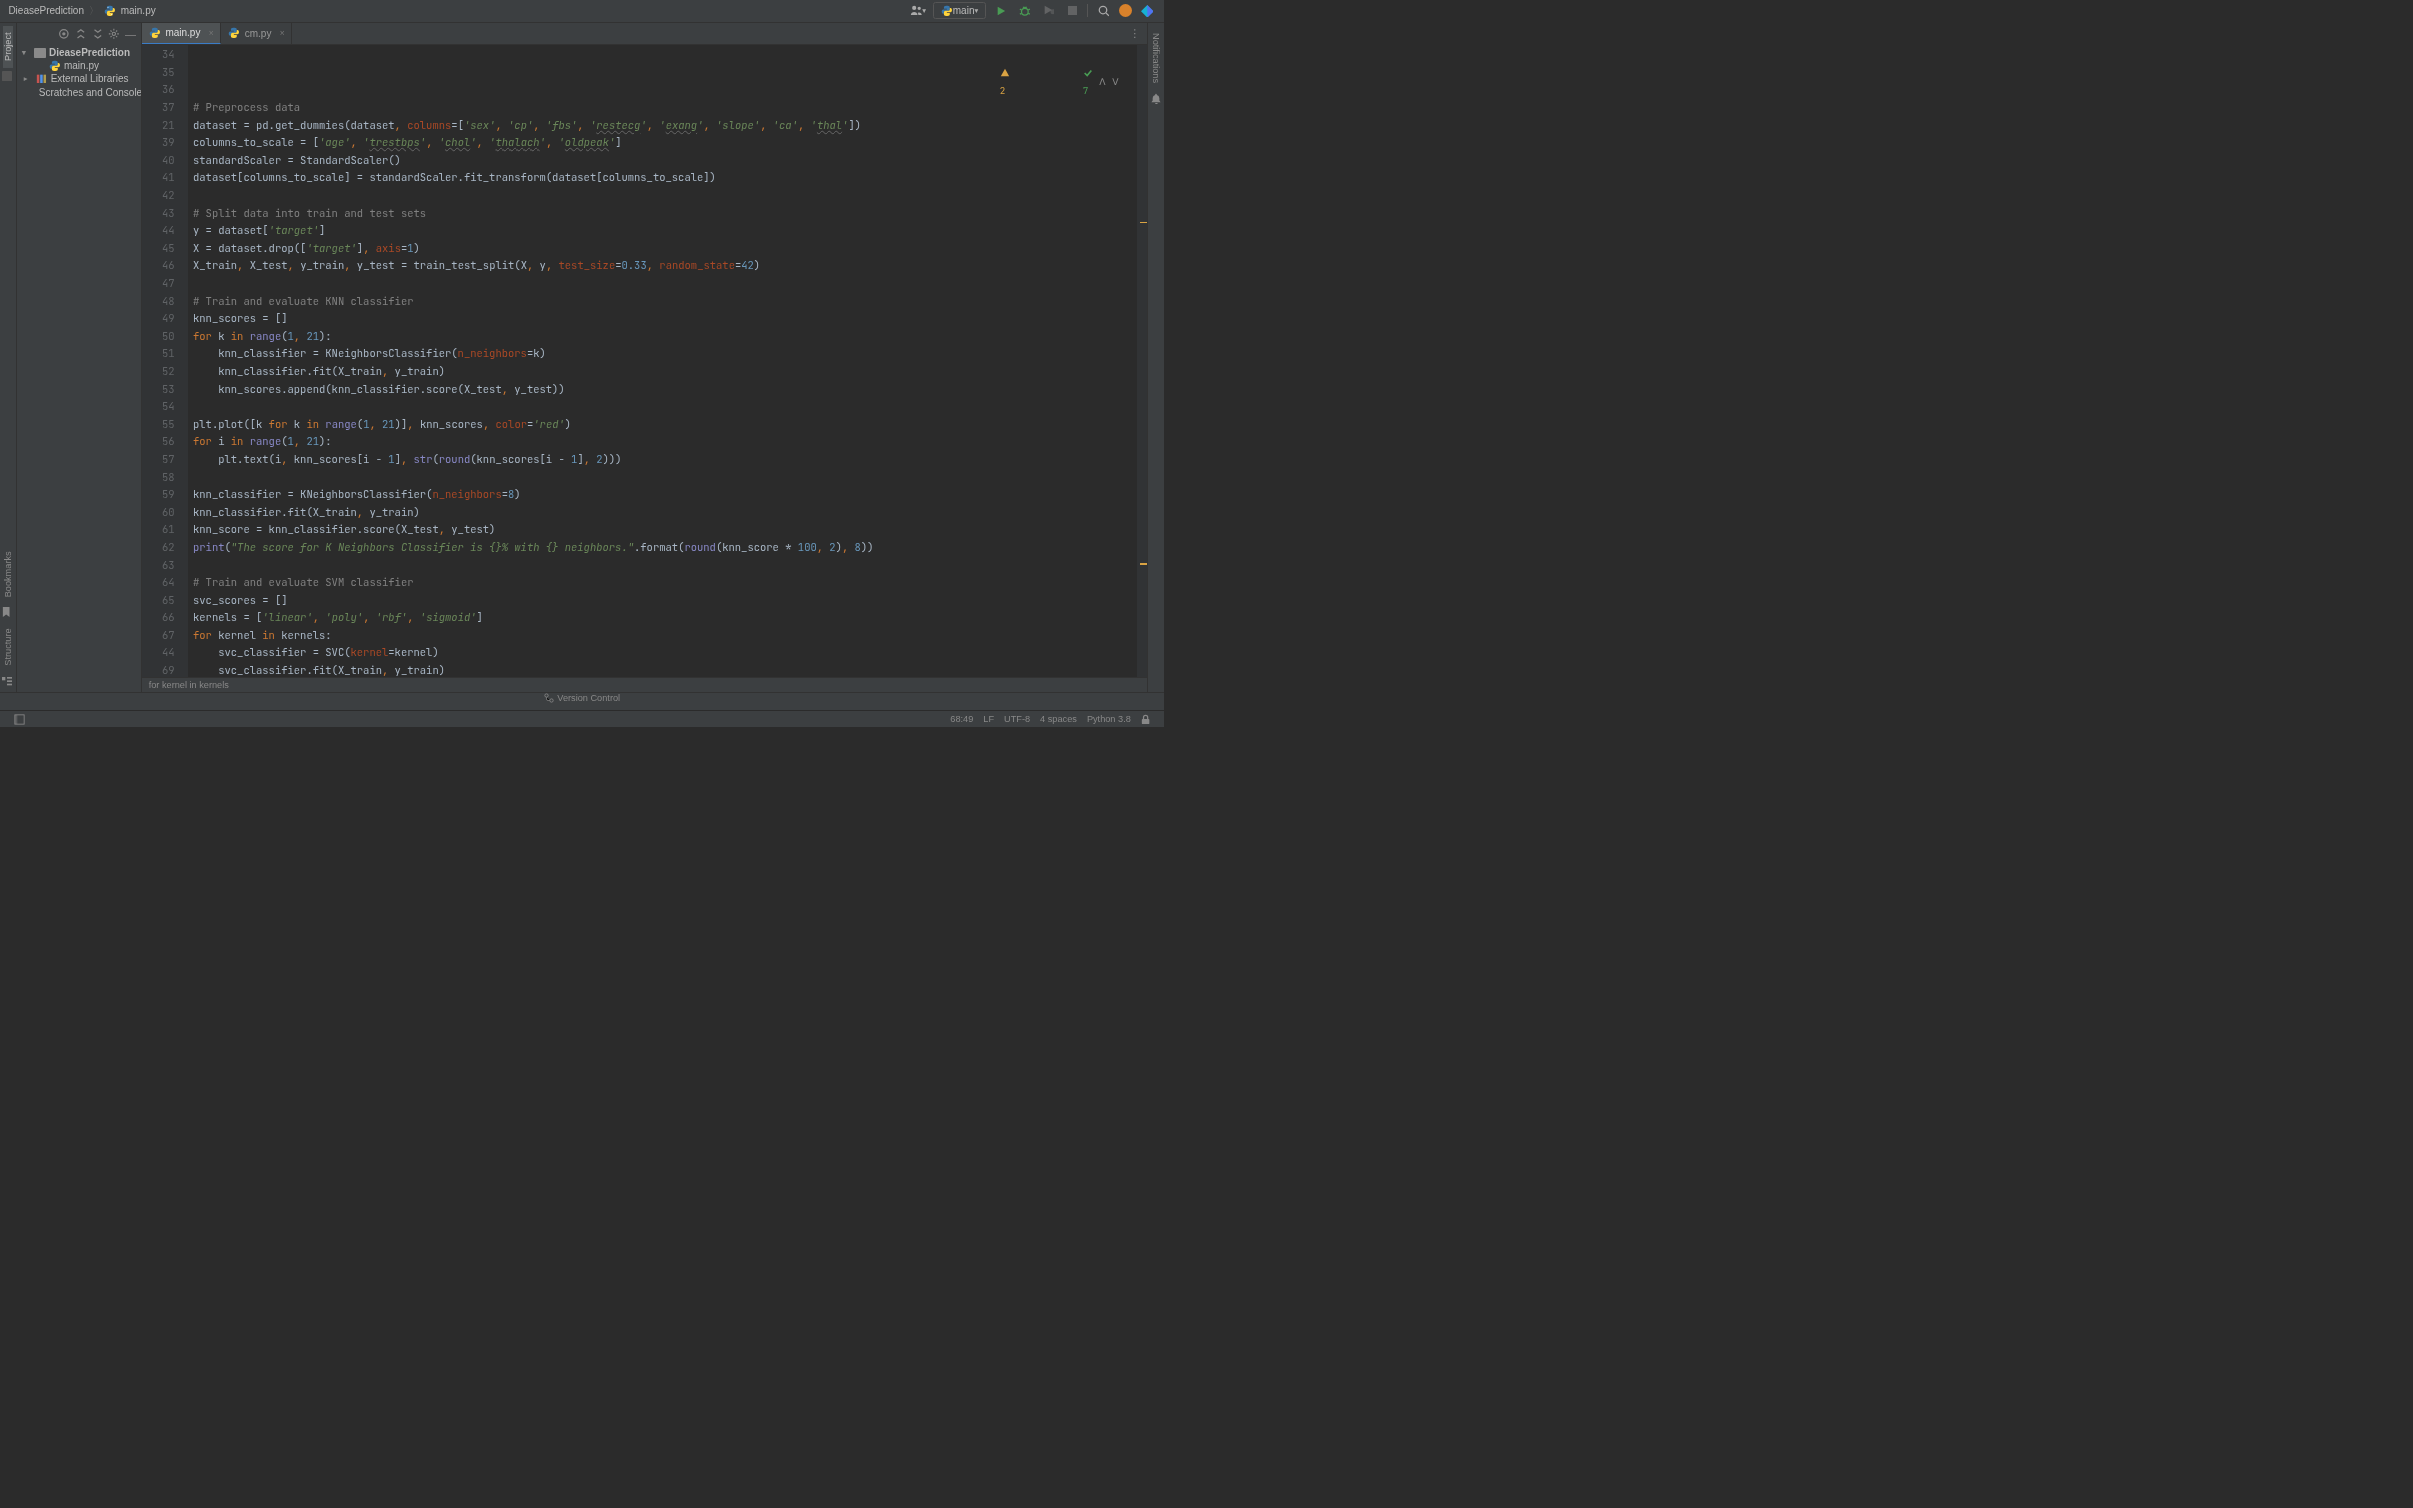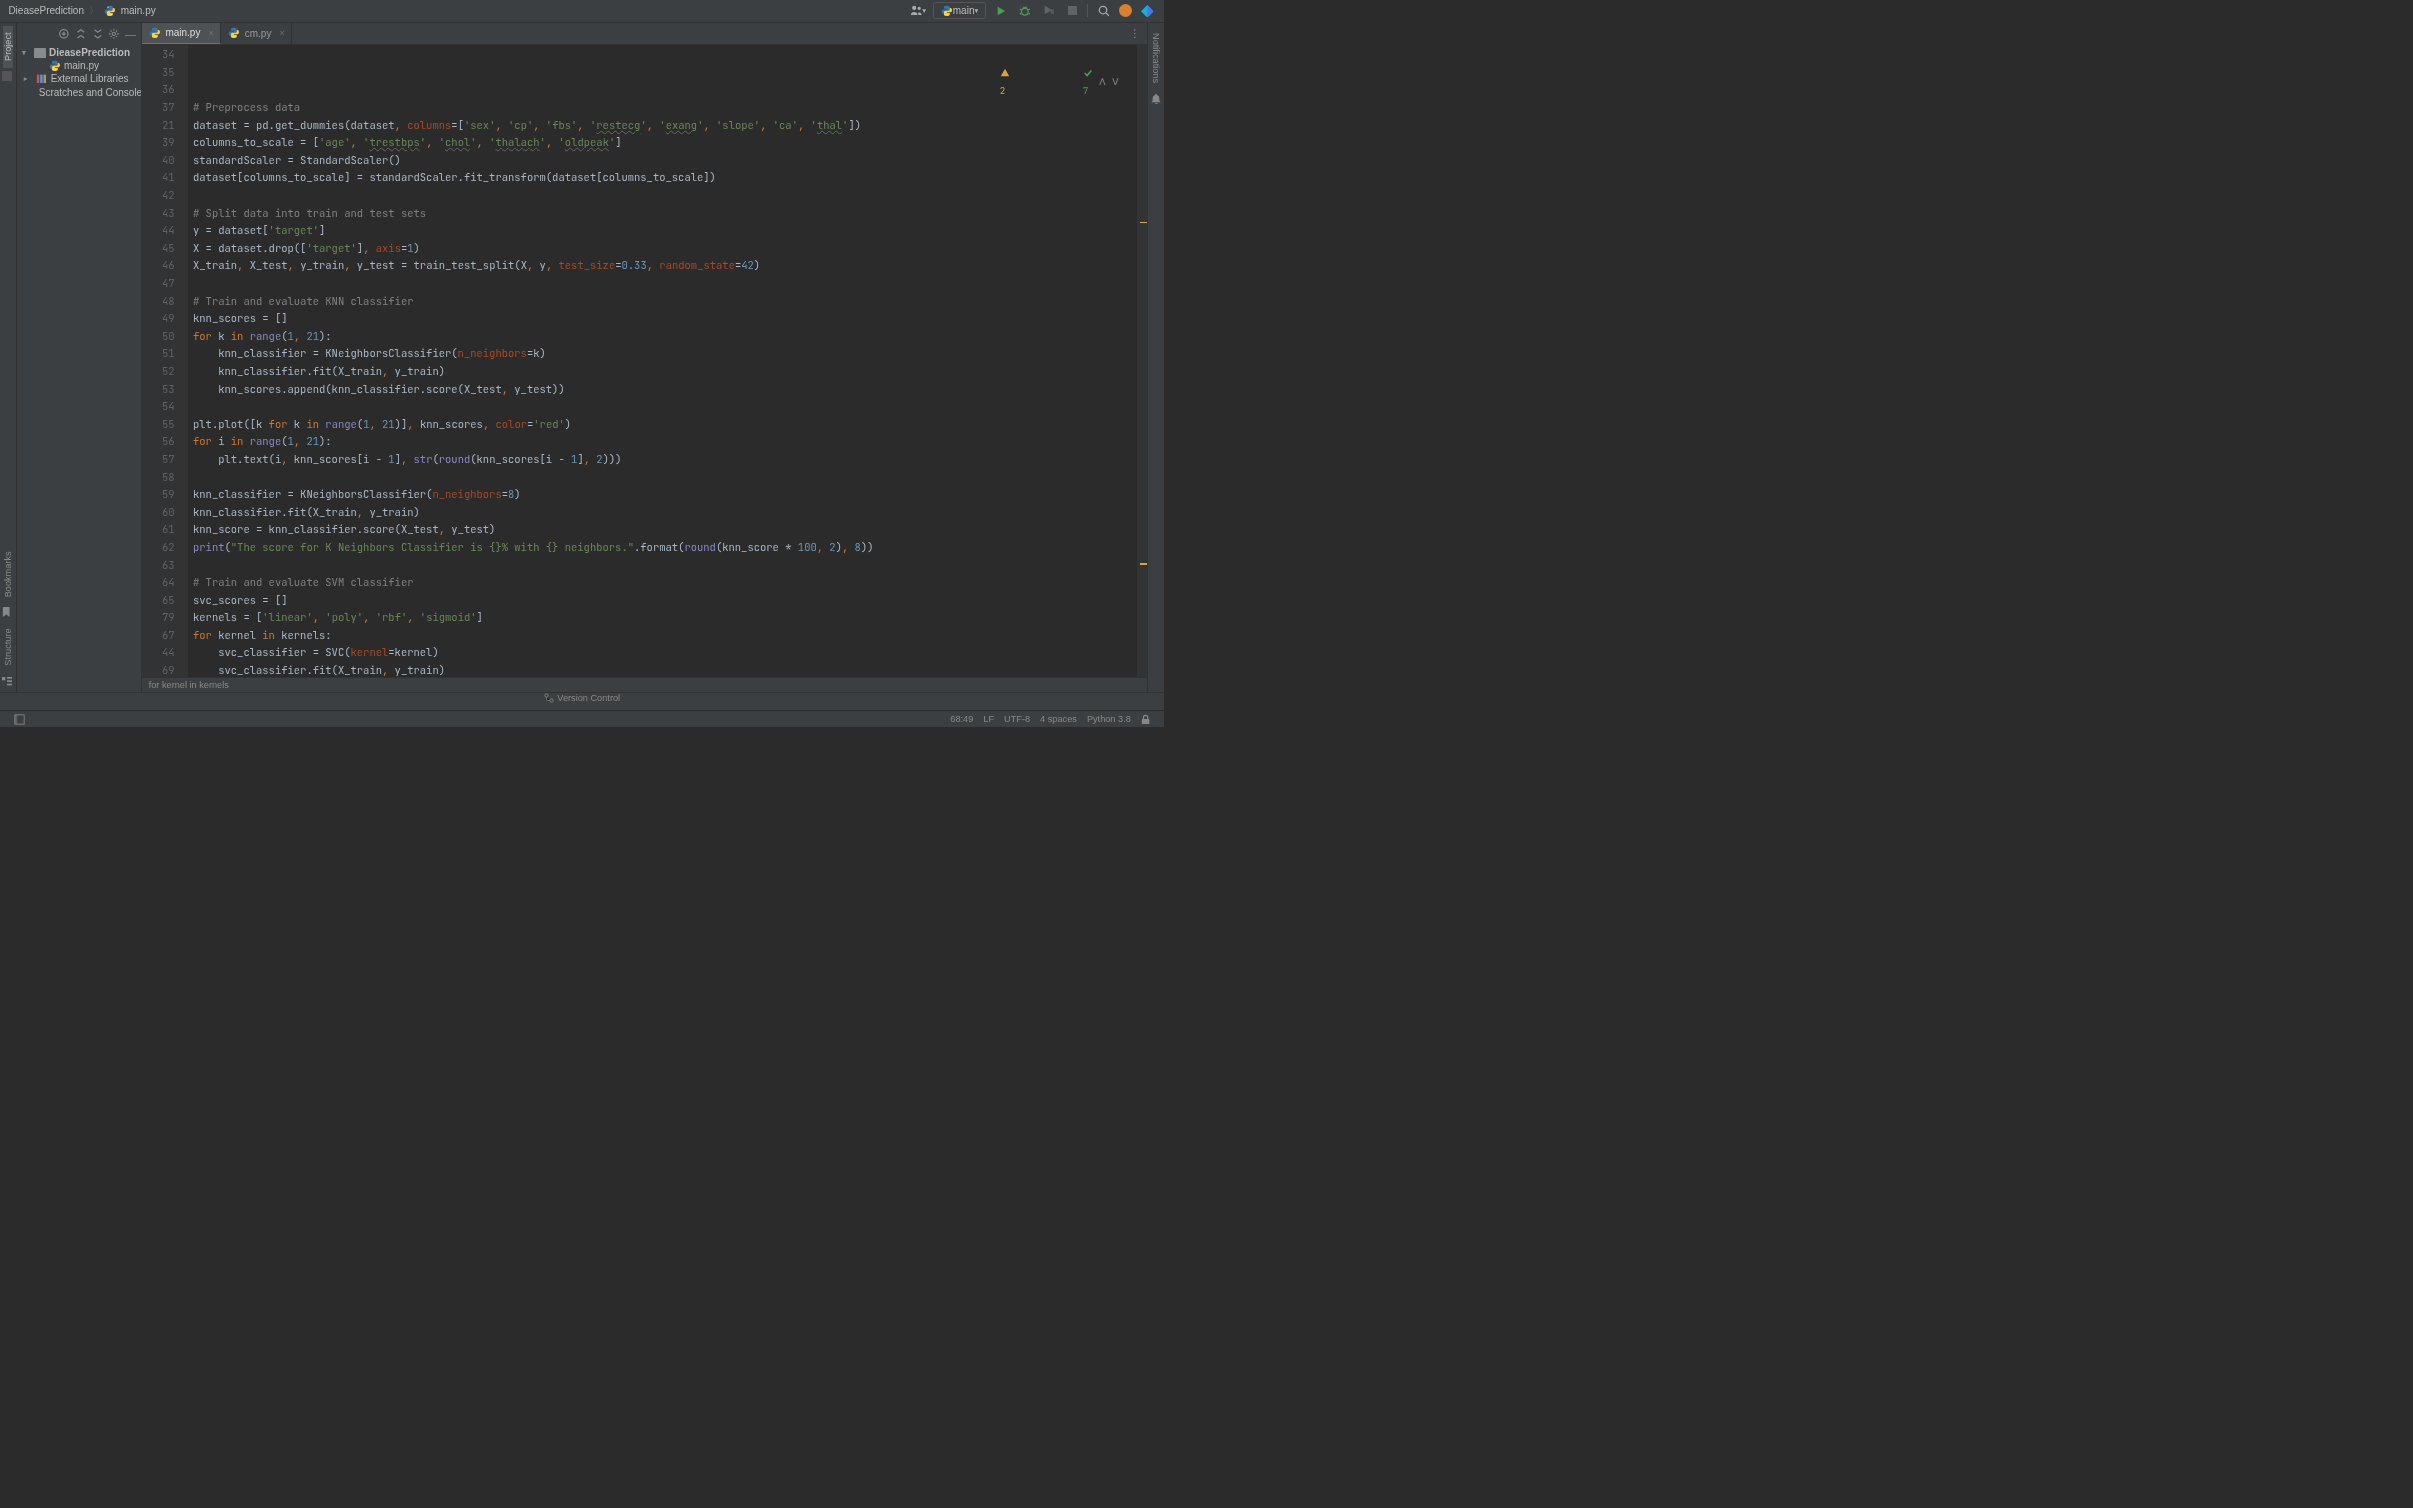--- a/index.html
+++ b/index.html
@@ -229,21 +229,21 @@
     padding-top: 1.7px;
     padding-left: 5px;
     white-space: pre;
     color: #a9b7c6;
     position: relative;
   }
   .code-line { height: 17.6px; }
   
   
   .c { color: #808080; text-align: center; } 
-  .s { color: #6a8759; } 
+  .s { color: #6a8759; font-style: italic; } 
   .k { color: #cc7832; } 
   .n { color: #6897bb; } 
   .p { color: #aa4926; } 
   .b { color: #8888c6; } 
   .u { text-decoration: underline wavy #666; text-decoration-thickness: 0.8px; }
   
   
   .editor-overlay {
     position: absolute;
     top: 3.4px;
@@ -529,21 +529,21 @@
           <div>56</div>
           <div>57</div>
           <div>58</div>
           <div>59</div>
           <div>60</div>
           <div>61</div>
           <div>62</div>
           <div>63</div>
           <div>64</div>
           <div>65</div>
-          <div>79</div>
+          <div>66</div>
           <div>67</div>
           <div>44</div>
           <div>69</div>
         </div>
       <div class="code" id="code">
         
       <div class="code-line"><span class="c"># Preprocess data</span></div><div class="code-line"><span>dataset = pd.get_dummies(dataset</span><span class="k">, </span><span class="p">columns</span><span>=[</span><span class="s">'sex'</span><span class="k">, </span><span class="s">'cp'</span><span class="k">, </span><span class="s">'fbs'</span><span class="k">, </span><span class="s">'</span><span class="s u">restecg</span><span class="s">'</span><span class="k">, </span><span class="s">'</span><span class="s u">exang</span><span class="s">'</span><span class="k">, </span><span class="s">'slope'</span><span class="k">, </span><span class="s">'ca'</span><span class="k">, </span><span class="s">'</span><span class="s u">thal</span><span class="s">'</span><span>])</span></div><div class="code-line"><span>columns_to_scale = [</span><span class="s">'age'</span><span class="k">, </span><span class="s">'</span><span class="s u">trestbps</span><span class="s">'</span><span class="k">, </span><span class="s">'</span><span class="s u">chol</span><span class="s">'</span><span class="k">, </span><span class="s">'</span><span class="s u">thalach</span><span class="s">'</span><span class="k">, </span><span class="s">'</span><span class="s u">oldpeak</span><span class="s">'</span><span>]</span></div><div class="code-line"><span>standardScaler = StandardScaler()</span></div><div class="code-line"><span>dataset[columns_to_scale] = standardScaler.fit_transform(dataset[columns_to_scale])</span></div><div class="code-line"><span></span></div><div class="code-line"><span class="c"># Split data into train and test sets</span></div><div class="code-line"><span>y = dataset[</span><span class="s">'target'</span><span>]</span></div><div class="code-line"><span>X = dataset.drop([</span><span class="s">'target'</span><span>]</span><span class="k">, </span><span class="p">axis</span><span>=</span><span class="n">1</span><span>)</span></div><div class="code-line"><span>X_train</span><span class="k">, </span><span>X_test</span><span class="k">, </span><span>y_train</span><span class="k">, </span><span>y_test = train_test_split(X</span><span class="k">, </span><span>y</span><span class="k">, </span><span class="p">test_size</span><span>=</span><span class="n">0.33</span><span class="k">, </span><span class="p">random_state</span><span>=</span><span class="n">42</span><span>)</span></div><div class="code-line"><span></span></div><div class="code-line"><span class="c"># Train and evaluate KNN classifier</span></div><div class="code-line"><span>knn_scores = []</span></div><div class="code-line"><span class="k">for </span><span>k </span><span class="k">in </span><span class="b">range</span><span>(</span><span class="n">1</span><span class="k">, </span><span class="n">21</span><span>):</span></div><div class="code-line"><span>    knn_classifier = KNeighborsClassifier(</span><span class="p">n_neighbors</span><span>=k)</span></div><div class="code-line"><span>    knn_classifier.fit(X_train</span><span class="k">, </span><span>y_train)</span></div><div class="code-line"><span>    knn_scores.append(knn_classifier.score(X_test</span><span class="k">, </span><span>y_test))</span></div><div class="code-line"><span></span></div><div class="code-line"><span>plt.plot([k </span><span class="k">for </span><span>k </span><span class="k">in </span><span class="b">range</span><span>(</span><span class="n">1</span><span class="k">, </span><span class="n">21</span><span>)]</span><span class="k">, </span><span>knn_scores</span><span class="k">, </span><span class="p">color</span><span>=</span><span class="s">'red'</span><span>)</span></div><div class="code-line"><span class="k">for </span><span>i </span><span class="k">in </span><span class="b">range</span><span>(</span><span class="n">1</span><span class="k">, </span><span class="n">21</span><span>):</span></div><div class="code-line"><span>    plt.text(i</span><span class="k">, </span><span>knn_scores[i - </span><span class="n">1</span><span>]</span><span class="k">, </span><span class="b">str</span><span>(</span><span class="b">round</span><span>(knn_scores[i - </span><span class="n">1</span><span>]</span><span class="k">, </span><span class="n">2</span><span>)))</span></div><div class="code-line"><span></span></div><div class="code-line"><span>knn_classifier = KNeighborsClassifier(</span><span class="p">n_neighbors</span><span>=</span><span class="n">8</span><span>)</span></div><div class="code-line"><span>knn_classifier.fit(X_train</span><span class="k">, </span><span>y_train)</span></div><div class="code-line"><span>knn_score = knn_classifier.score(X_test</span><span class="k">, </span><span>y_test)</span></div><div class="code-line"><span class="b">print</span><span>(</span><span class="s">"The score for K Neighbors Classifier is {}% with {} neighbors."</span><span>.format(</span><span class="b">round</span><span>(knn_score * </span><span class="n">100</span><span class="k">, </span><span class="n">2</span><span>)</span><span class="k">, </span><span class="n">8</span><span>))</span></div><div class="code-line"><span></span></div><div class="code-line"><span class="c"># Train and evaluate SVM classifier</span></div><div class="code-line"><span>svc_scores = []</span></div><div class="code-line"><span>kernels = [</span><span class="s">'linear'</span><span class="k">, </span><span class="s">'poly'</span><span class="k">, </span><span class="s">'rbf'</span><span class="k">, </span><span class="s">'sigmoid'</span><span>]</span></div><div class="code-line"><span class="k">for </span><span>kernel </span><span class="k">in </span><span>kernels:</span></div><div class="code-line"><span>    svc_classifier = SVC(</span><span class="p">kernel</span><span>=kernel)</span></div><div class="code-line"><span>    svc_classifier.fit(X_train</span><span class="k">, </span><span>y_train)</span></div><div class="editor-overlay">
           <span class="overlay-warn">
             <svg width="10" height="10" viewBox="0 0 12 12" style="display:inline;vertical-align:-1.7px">
                 <path fill="#d9a343" d="M6 1l5 9H1z"></path>

